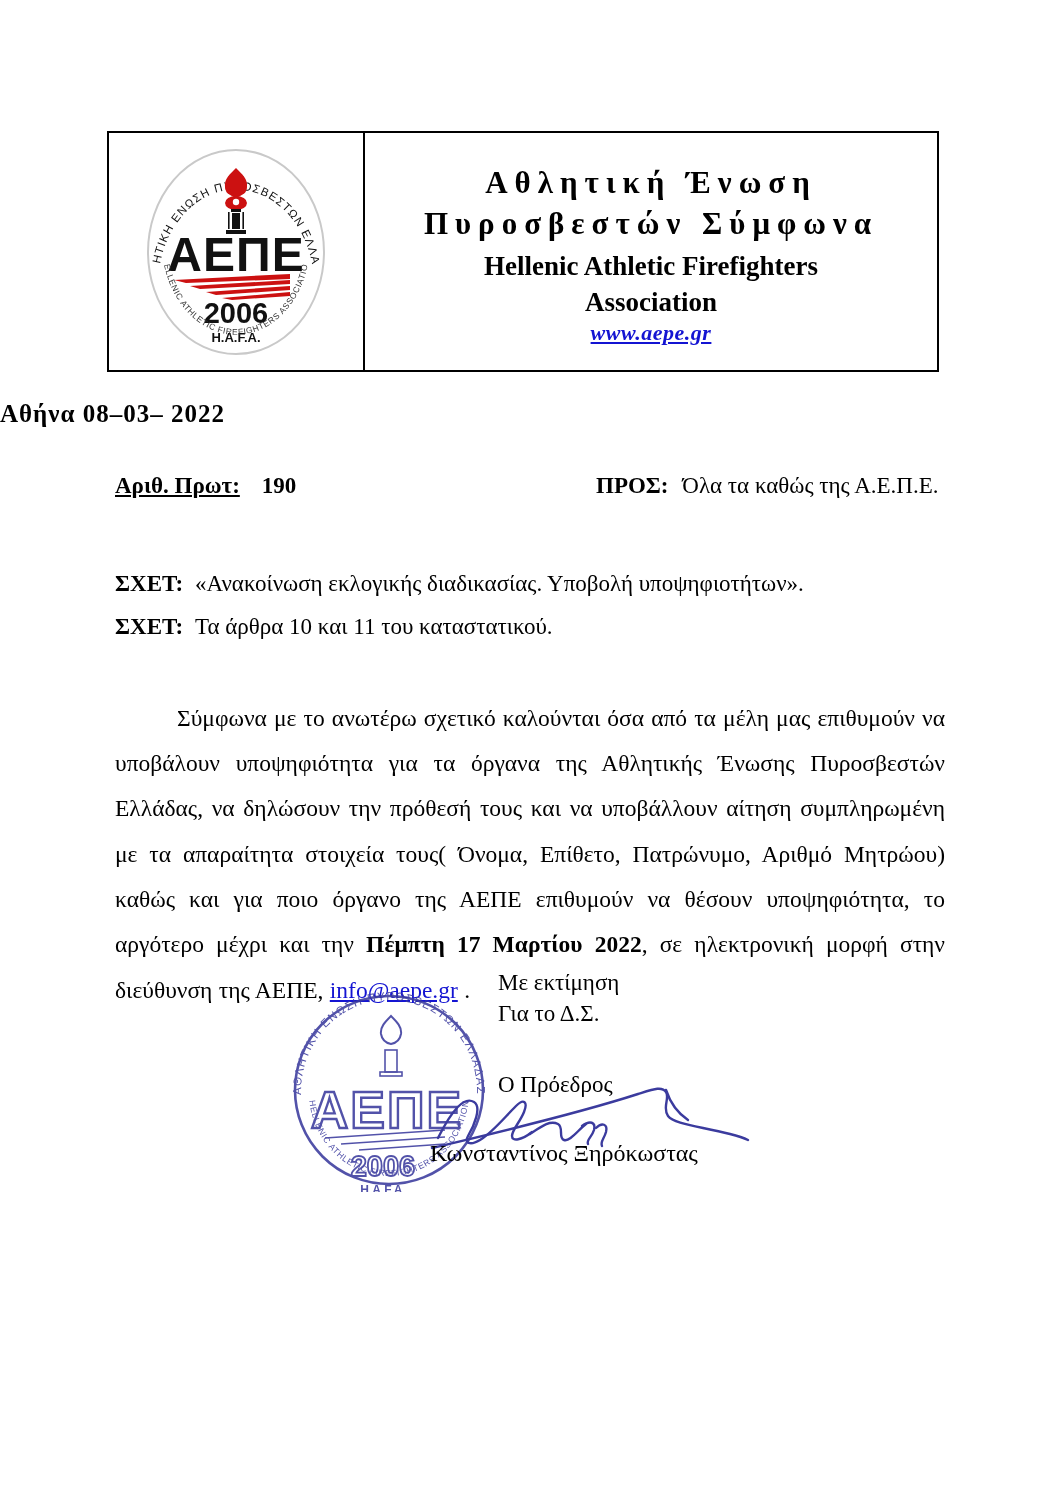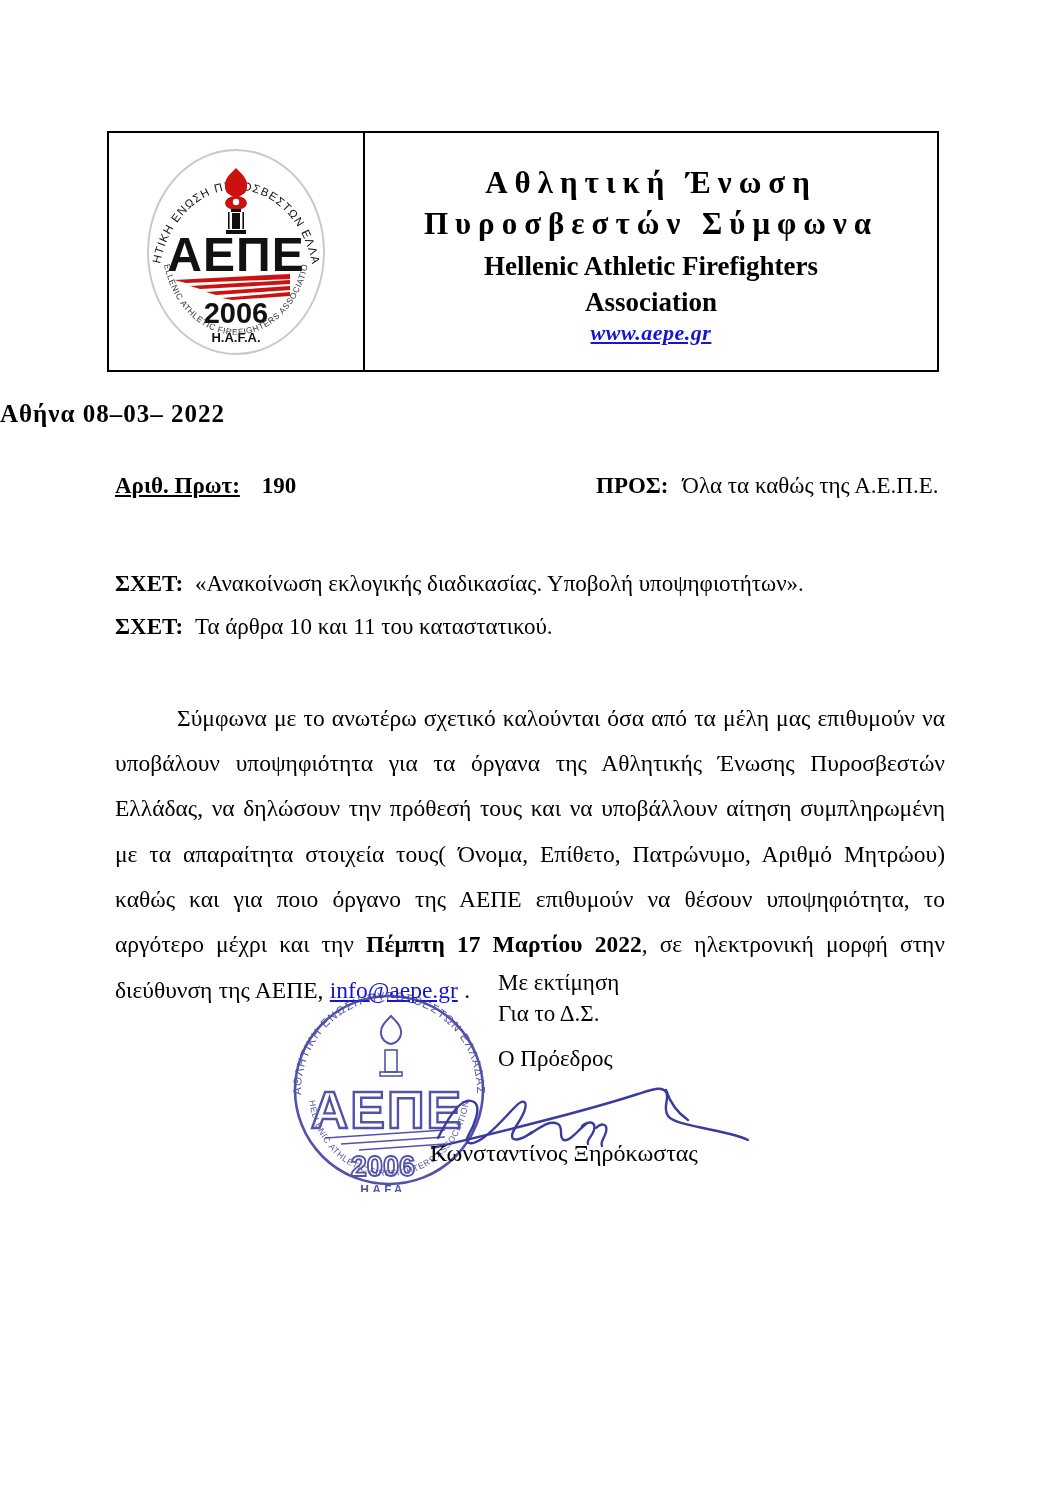--- a/index.html
+++ b/index.html
@@ -156,21 +156,21 @@
   
   .sig-block {
     position: absolute;
     left: 430px;
     top: 967px;
     width: 420px;
     font-size: 23px;
     line-height: 1.35;
   }
   .sig-line1, .sig-line2 { margin-left: 68px; }
-  .sig-role { margin-left: 68px; margin-top: 14px; font-family: Liberation Serif, serif; }
+  .sig-role { margin-left: 68px; margin-top: 40px; font-family: Liberation Serif, serif; }
   .sig-name {
     position: absolute;
     left: 0px;
     top: 170px;
     font-size: 24px;
     white-space: nowrap;
     font-family: Liberation Serif, serif;
   }
 
   

